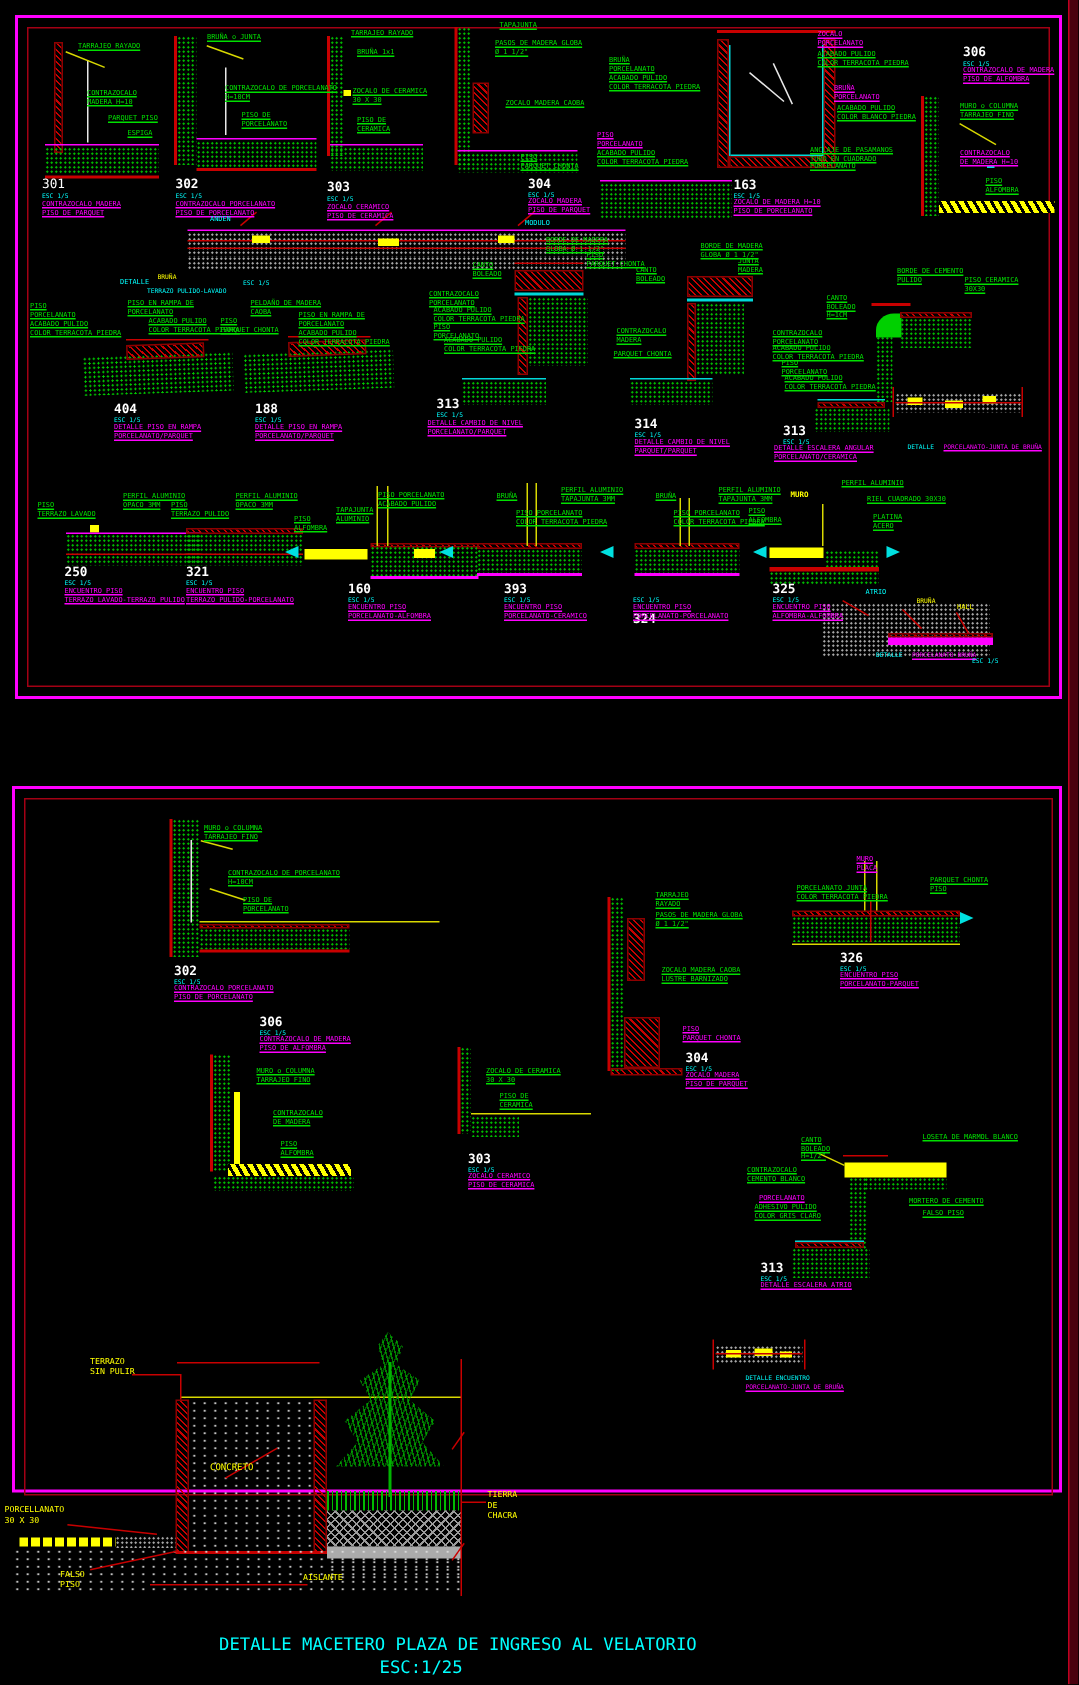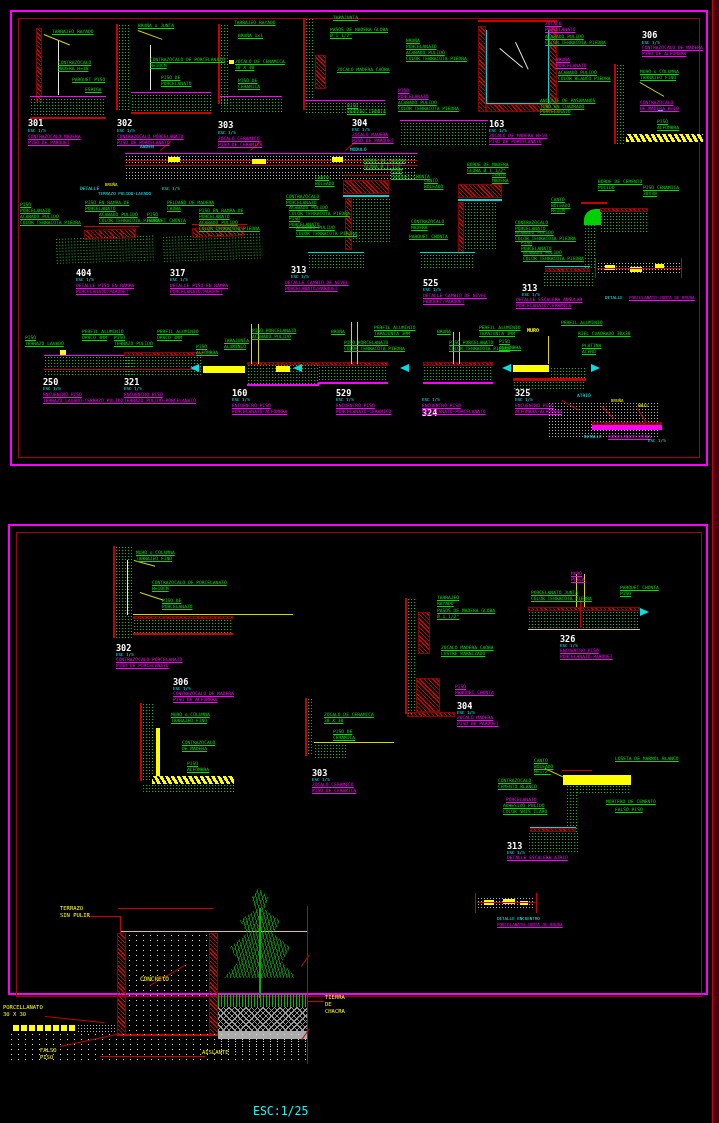--- a/index.html
+++ b/index.html
@@ -238,21 +238,21 @@
     <div class="sh rl" style="left: 150px; top: 985px; width: 40px; height: 1px; transform: rotate(-30deg);"></div>
     <div class="sh rl" style="left: 45px; top: 1016px; width: 60px; height: 1px; transform: rotate(6deg);"></div>
     <div class="sh rl" style="left: 60px; top: 1046px; width: 60px; height: 1px; transform: rotate(-12deg);"></div>
     <div class="sh rl" style="left: 100px; top: 1056px; width: 105px; height: 1px;"></div>
     <div class="sh rl" style="left: 308px; top: 1001px; width: 16px; height: 1px;"></div>
     <div class="lb c-g" style="left: 52px; top: 29px; font-size: 4.6px; text-decoration: underline;">TARRAJEO RAYADO</div>
     <div class="lb c-g" style="left: 58px; top: 60px; font-size: 4.6px; text-decoration: underline;">CONTRAZOCALO
 MADERA H=10</div>
     <div class="lb c-g" style="left: 72px; top: 77px; font-size: 4.6px; text-decoration: underline;">PARQUET PISO</div>
     <div class="lb c-g" style="left: 85px; top: 87px; font-size: 4.6px; text-decoration: underline;">ESPIGA</div>
-    <div class="lb c-w" style="left: 28px; top: 118px; font-size: 8.5px; font-weight: bold; text-decoration: none;">301</div>
+    <div class="lb c-w" style="left: 28px; top: 118px; font-size: 8.5px; font-weight: normal; text-decoration: none;">301</div>
     <div class="lb c-c" style="left: 28px; top: 128px; font-size: 4.2px; text-decoration: none;">ESC 1/5</div>
     <div class="lb c-m" style="left: 28px; top: 134px; font-size: 4.6px; text-decoration: underline;">CONTRAZOCALO MADERA
 PISO DE PARQUET</div>
     <div class="lb c-g" style="left: 138px; top: 23px; font-size: 4.6px; text-decoration: underline;">BRUÑA o JUNTA</div>
     <div class="lb c-g" style="left: 150px; top: 57px; font-size: 4.6px; text-decoration: underline;">CONTRAZOCALO DE PORCELANATO
 H=10CM</div>
     <div class="lb c-g" style="left: 161px; top: 75px; font-size: 4.6px; text-decoration: underline;">PISO DE
 PORCELANATO</div>
     <div class="lb c-w" style="left: 117px; top: 118px; font-size: 8.5px; font-weight: bold; text-decoration: none;">302</div>
     <div class="lb c-c" style="left: 117px; top: 128px; font-size: 4.2px; text-decoration: none;">ESC 1/5</div>
@@ -330,21 +330,21 @@
     <div class="lb c-w" style="left: 76px; top: 268px; font-size: 8.5px; font-weight: bold; text-decoration: none;">404</div>
     <div class="lb c-c" style="left: 76px; top: 277px; font-size: 4.2px; text-decoration: none;">ESC 1/5</div>
     <div class="lb c-m" style="left: 76px; top: 283px; font-size: 4.6px; text-decoration: underline;">DETALLE PISO EN RAMPA
 PORCELANATO/PARQUET</div>
     <div class="lb c-g" style="left: 167px; top: 200px; font-size: 4.6px; text-decoration: underline;">PELDAÑO DE MADERA
 CAOBA</div>
     <div class="lb c-g" style="left: 199px; top: 208px; font-size: 4.6px; text-decoration: underline;">PISO EN RAMPA DE
 PORCELANATO</div>
     <div class="lb c-g" style="left: 199px; top: 220px; font-size: 4.6px; text-decoration: underline;">ACABADO PULIDO
 COLOR TERRACOTA PIEDRA</div>
-    <div class="lb c-w" style="left: 170px; top: 268px; font-size: 8.5px; font-weight: bold; text-decoration: none;">317</div>
+    <div class="lb c-w" style="left: 170px; top: 268px; font-size: 8.5px; font-weight: bold; text-decoration: none;">188</div>
     <div class="lb c-c" style="left: 170px; top: 277px; font-size: 4.2px; text-decoration: none;">ESC 1/5</div>
     <div class="lb c-m" style="left: 170px; top: 283px; font-size: 4.6px; text-decoration: underline;">DETALLE PISO EN RAMPA
 PORCELANATO/PARQUET</div>
     <div class="lb c-g" style="left: 364px; top: 158px; font-size: 4.6px; text-decoration: underline;">BORDE DE MADERA
 GLOBA Ø 1 1/2"</div>
     <div class="lb c-g" style="left: 391px; top: 168px; font-size: 4.6px; text-decoration: underline;">PISO
 PARQUET CHONTA</div>
     <div class="lb c-g" style="left: 315px; top: 175px; font-size: 4.6px; text-decoration: underline;">CANTO
 BOLEADO</div>
     <div class="lb c-g" style="left: 286px; top: 194px; font-size: 4.6px; text-decoration: underline;">CONTRAZOCALO
@@ -361,21 +361,21 @@
 PORCELANATO/PARQUET</div>
     <div class="lb c-g" style="left: 467px; top: 162px; font-size: 4.6px; text-decoration: underline;">BORDE DE MADERA
 GLOBA Ø 1 1/2"</div>
     <div class="lb c-g" style="left: 492px; top: 172px; font-size: 4.6px; text-decoration: underline;">JUNTA
 MADERA</div>
     <div class="lb c-g" style="left: 424px; top: 178px; font-size: 4.6px; text-decoration: underline;">CANTO
 BOLEADO</div>
     <div class="lb c-g" style="left: 411px; top: 219px; font-size: 4.6px; text-decoration: underline;">CONTRAZOCALO
 MADERA</div>
     <div class="lb c-g" style="left: 409px; top: 234px; font-size: 4.6px; text-decoration: underline;">PARQUET CHONTA</div>
-    <div class="lb c-w" style="left: 423px; top: 278px; font-size: 8.5px; font-weight: bold; text-decoration: none;">525</div>
+    <div class="lb c-w" style="left: 423px; top: 278px; font-size: 8.5px; font-weight: bold; text-decoration: none;">314</div>
     <div class="lb c-c" style="left: 423px; top: 287px; font-size: 4.2px; text-decoration: none;">ESC 1/5</div>
     <div class="lb c-m" style="left: 423px; top: 293px; font-size: 4.6px; text-decoration: underline;">DETALLE CAMBIO DE NIVEL
 PARQUET/PARQUET</div>
     <div class="lb c-g" style="left: 598px; top: 179px; font-size: 4.6px; text-decoration: underline;">BORDE DE CEMENTO
 PULIDO</div>
     <div class="lb c-g" style="left: 643px; top: 185px; font-size: 4.6px; text-decoration: underline;">PISO CERAMICA
 30X30</div>
     <div class="lb c-g" style="left: 551px; top: 197px; font-size: 4.6px; text-decoration: underline;">CANTO
 BOLEADO
 H=1CM</div>
@@ -417,21 +417,21 @@
 ACABADO PULIDO</div>
     <div class="lb c-w" style="left: 232px; top: 388px; font-size: 8.5px; font-weight: bold; text-decoration: none;">160</div>
     <div class="lb c-c" style="left: 232px; top: 397px; font-size: 4.2px; text-decoration: none;">ESC 1/5</div>
     <div class="lb c-m" style="left: 232px; top: 403px; font-size: 4.6px; text-decoration: underline;">ENCUENTRO PISO
 PORCELANATO-ALFOMBRA</div>
     <div class="lb c-g" style="left: 331px; top: 329px; font-size: 4.6px; text-decoration: underline;">BRUÑA</div>
     <div class="lb c-g" style="left: 374px; top: 325px; font-size: 4.6px; text-decoration: underline;">PERFIL ALUMINIO
 TAPAJUNTA 3MM</div>
     <div class="lb c-g" style="left: 344px; top: 340px; font-size: 4.6px; text-decoration: underline;">PISO PORCELANATO
 COLOR TERRACOTA PIEDRA</div>
-    <div class="lb c-w" style="left: 336px; top: 388px; font-size: 8.5px; font-weight: bold; text-decoration: none;">529</div>
+    <div class="lb c-w" style="left: 336px; top: 388px; font-size: 8.5px; font-weight: bold; text-decoration: none;">393</div>
     <div class="lb c-c" style="left: 336px; top: 397px; font-size: 4.2px; text-decoration: none;">ESC 1/5</div>
     <div class="lb c-m" style="left: 336px; top: 403px; font-size: 4.6px; text-decoration: underline;">ENCUENTRO PISO
 PORCELANATO-CERAMICO</div>
     <div class="lb c-g" style="left: 437px; top: 329px; font-size: 4.6px; text-decoration: underline;">BRUÑA</div>
     <div class="lb c-g" style="left: 479px; top: 325px; font-size: 4.6px; text-decoration: underline;">PERFIL ALUMINIO
 TAPAJUNTA 3MM</div>
     <div class="lb c-g" style="left: 449px; top: 340px; font-size: 4.6px; text-decoration: underline;">PISO PORCELANATO
 COLOR TERRACOTA PIEDRA</div>
     <div class="lb c-w" style="left: 422px; top: 388px; font-size: 8.5px; font-weight: bold; text-decoration: none; margin-top: 20px;">324</div>
     <div class="lb c-c" style="left: 422px; top: 397px; font-size: 4.2px; text-decoration: none;">ESC 1/5</div>
@@ -524,14 +524,15 @@
 SIN PULIR</div>
     <div class="lb c-y" style="left: 140px; top: 975px; font-size: 6px; text-decoration: none;">CONCRETO</div>
     <div class="lb c-y" style="left: 325px; top: 994px; font-size: 5.5px; text-decoration: none;">TIERRA
 DE
 CHACRA</div>
     <div class="lb c-y" style="left: 3px; top: 1004px; font-size: 5.5px; text-decoration: none;">PORCELLANATO
 30 X 30</div>
     <div class="lb c-y" style="left: 40px; top: 1047px; font-size: 5.5px; text-decoration: none;">FALSO
 PISO</div>
     <div class="lb c-y" style="left: 202px; top: 1049px; font-size: 5.5px; text-decoration: none;">AISLANTE</div>
+    <div class="lb c-c" style="left: 146px; top: 1089px; font-size: 11.5px; text-decoration: none;">DETALLE MACETERO PLAZA DE INGRESO AL VELATORIO</div>
     <div class="lb c-c" style="left: 253px; top: 1104px; font-size: 11.5px; text-decoration: none;">ESC:1/25</div>
   </div>
 
 </body></html>

